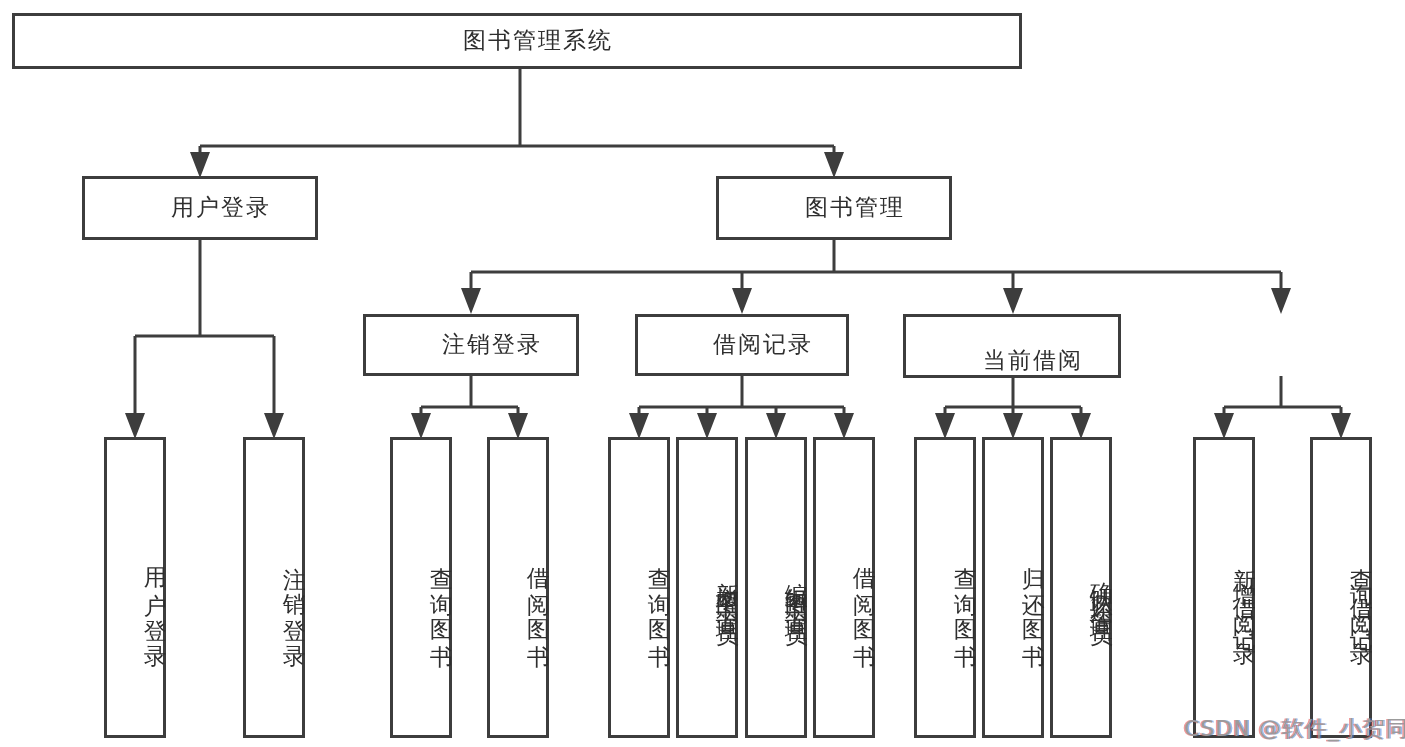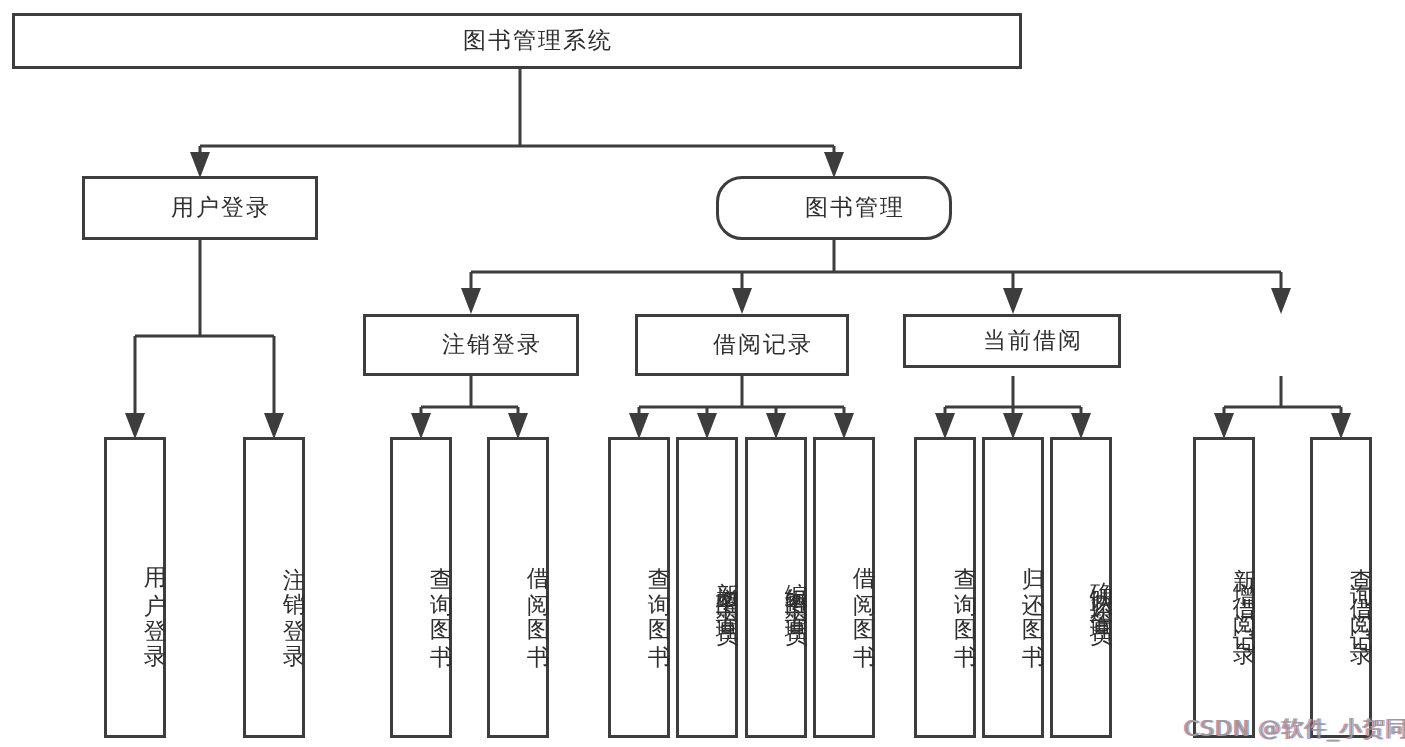--- a/index.html
+++ b/index.html
@@ -116,31 +116,31 @@
       M1331 413 H1351 L1341 439 Z"></path>
   </svg>
 
   <div class="node h" style="left:12px;top:13px;width:1010px;height:56px;">
     <span class="label">图书管理系统</span>
   </div>
 
   <div class="node h" style="left:82px;top:176px;width:236px;height:64px;">
     <span class="label">用户登录</span>
   </div>
-  <div class="node h" style="left:716px;top:176px;width:236px;height:64px;border-radius:26px;">
+  <div class="node h" style="left:716px;top:176px;width:236px;height:64px;">
     <span class="label">图书管理</span>
   </div>
 
   <div class="node h" style="left:363px;top:314px;width:216px;height:62px;">
     <span class="label">注销登录</span>
   </div>
   <div class="node h" style="left:635px;top:314px;width:214px;height:62px;">
     <span class="label">借阅记录</span>
   </div>
-  <div class="node h" style="left:903px;top:314px;width:218px;height:54px;">
+  <div class="node h" style="left:903px;top:314px;width:218px;height:64px;align-items:flex-end;">
     <span class="label">当前借阅</span>
   </div>
 
   <div class="node v" style="left:104px;top:437px;width:62px;height:301px;">
     <span class="label ls4">用户登录</span>
   </div>
   <div class="node v" style="left:243px;top:437px;width:62px;height:301px;">
     <span class="label ls4">注销登录</span>
   </div>
 

